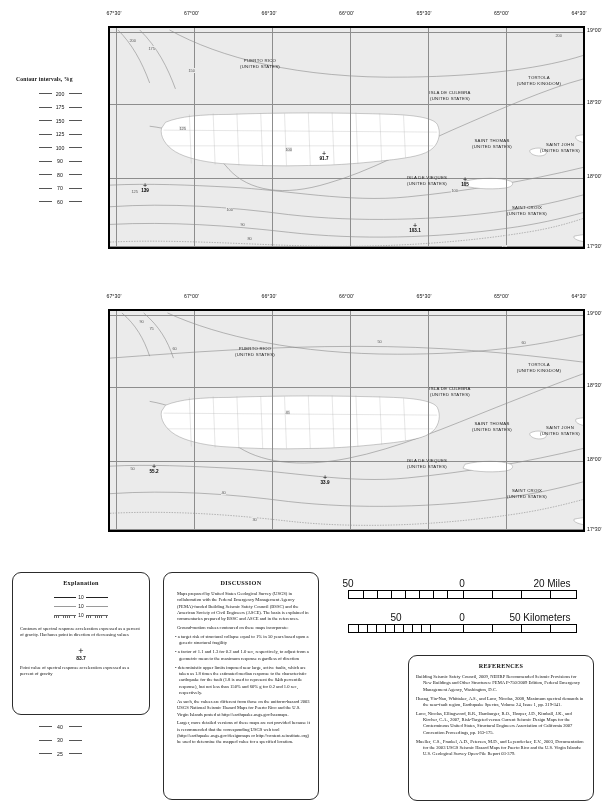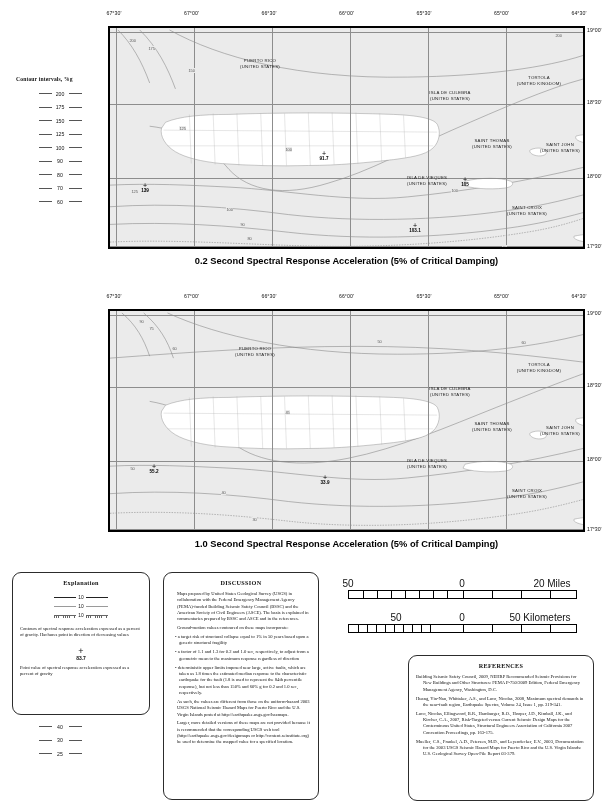--- a/index.html
+++ b/index.html
@@ -348,21 +348,20 @@
           <span class="dash"></span>
         </div>
         <div class="cl-row">
           <span class="dash"></span>
           <span class="val">60</span>
           <span class="dash"></span>
         </div>
       </div>
   </div>
 
-  <div class="map-title" id="map1-title">0.2 Second Spectral Response Acceleration (5% of Critical Damping)</div>
 </div>
 
 <div class="map-panel" id="map2-panel">
 
   <div class="lon-axis" id="lon2">
       <span style="left: 6px;">67°30'</span>
       <span style="left: 83.5px;">67°00'</span>
       <span style="left: 161px;">66°30'</span>
       <span style="left: 238.5px;">66°00'</span>
       <span style="left: 316px;">65°30'</span>
@@ -505,21 +504,20 @@
           <span class="dash"></span>
         </div>
         <div class="cl-row">
           <span class="dash"></span>
           <span class="val">25</span>
           <span class="dash"></span>
         </div>
       </div>
   </div>
 
-  <div class="map-title" id="map2-title">1.0 Second Spectral Response Acceleration (5% of Critical Damping)</div>
 </div>
 
 <div class="rbox" id="explanation-box">
   <div class="box-title">Explanation</div>
   <div class="ex-rows" id="ex-rows">
       <div class="ex-row">
         <span class="eline l-solid"></span>
         <span class="eval">10</span>
         <span class="eline l-solid"></span>
       </div>

